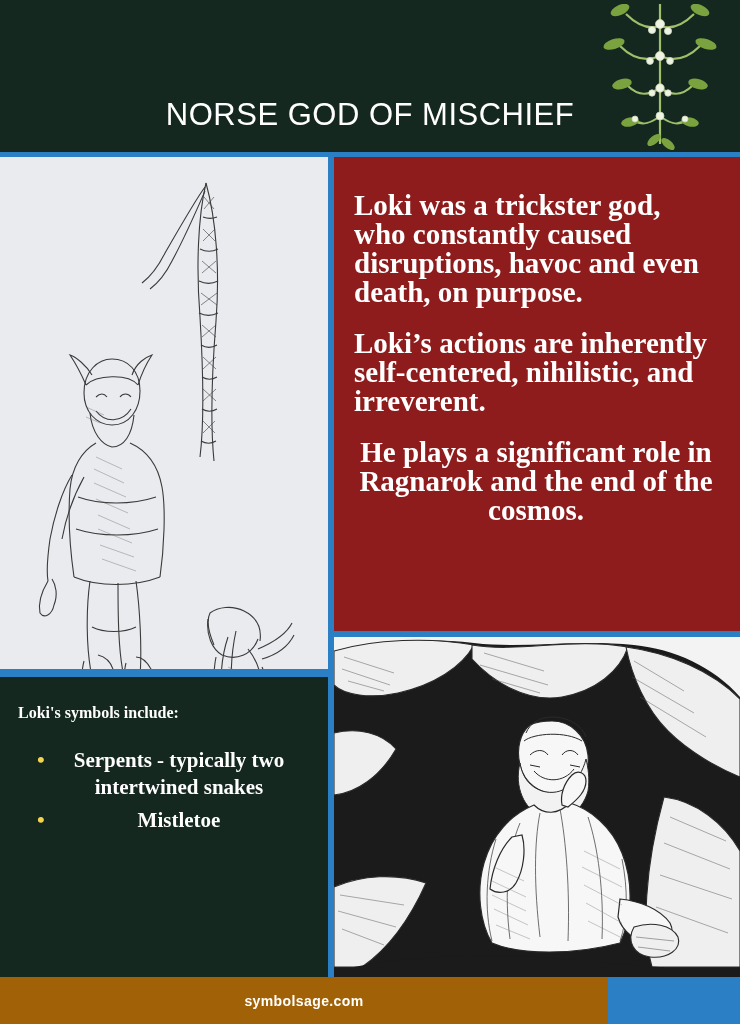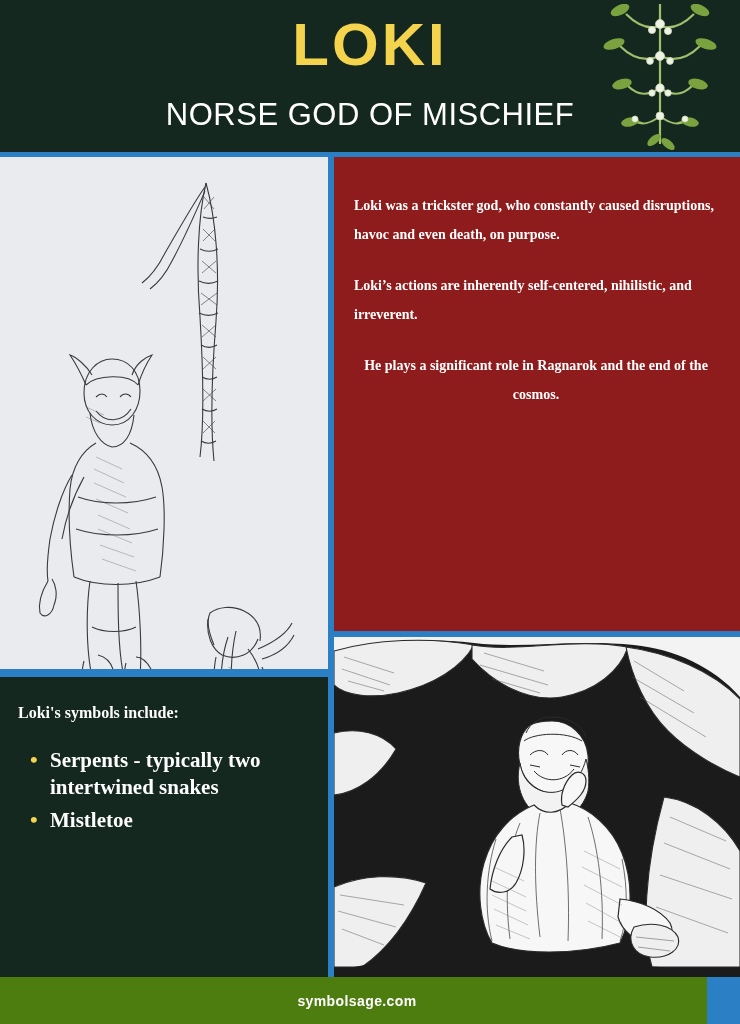--- a/index.html
+++ b/index.html
@@ -88,21 +88,21 @@
     height: 474px;
     background: #8e1c1c;
     box-sizing: border-box;
     padding: 34px 22px 10px 20px;
   }
   .panel-text p {
     margin: 0 0 22px 0;
     color: #ffffff;
     font-family: "Liberation Serif", serif;
     font-weight: bold;
-    font-size: 14px;
+    font-size: 29px;
     line-height: 29px;
   }
   .panel-text p:last-child { margin-bottom: 0; text-align: center; }
 
   
   .panel-symbols {
     position: absolute;
     left: 0px;
     top: 677px;
     width: 328px;
@@ -113,23 +113,24 @@
   }
   .symbols-heading {
     color: #ffffff;
     font-family: "Liberation Serif", serif;
     font-weight: bold;
     font-size: 16px;
     line-height: 28px;
     margin: 0 0 20px 0;
   }
   .symbols-list {
-    margin: 6px;
+    margin: 13px;
     padding: 0 0 0 26px;
     list-style: none;
+    text-align: center;
   }
   .symbols-list li {
     position: relative;
     color: #ffffff;
     font-family: "Liberation Serif", serif;
     font-weight: bold;
     font-size: 21px;
     line-height: 27px;
     margin-bottom: 6px;
   }
@@ -153,43 +154,41 @@
     background: #f3f3f3;
     overflow: hidden;
   }
   .panel-illustration-bottom svg { display: block; }
 
   
   .footer {
     position: absolute;
     left: 0;
     bottom: 0;
-    width: 700px;
+    width: 608px;
     height: 47px;
-    background: #4d7c0f;
+    background: #a16207;
     display: flex;
     align-items: center;
     justify-content: center;
-    padding-left: 7px;
   }
   .footer-text {
     color: #ffffff;
     font-family: "Liberation Sans", sans-serif;
     font-weight: bold;
     font-size: 14px;
     letter-spacing: 0.4px;
   }
 </style>
 </head>
 <body>
 
 <div class="poster">
 
   <div class="header">
-    <div class="title">LOKI</div>
     <div class="subtitle">NORSE GOD OF MISCHIEF</div>
 
     <svg class="mistletoe-deco" viewBox="0 0 140 148">
       <g stroke="#9fbf6a" stroke-width="2.2" fill="none">
         <path d="M70 0 L70 140"></path>
         <path d="M70 22 C58 26 46 20 36 10"></path>
         <path d="M70 22 C82 26 94 20 104 10"></path>
         <path d="M70 52 C56 58 42 54 30 42"></path>
         <path d="M70 52 C84 58 98 54 110 42"></path>
         <path d="M70 84 C58 92 48 92 38 82"></path>

